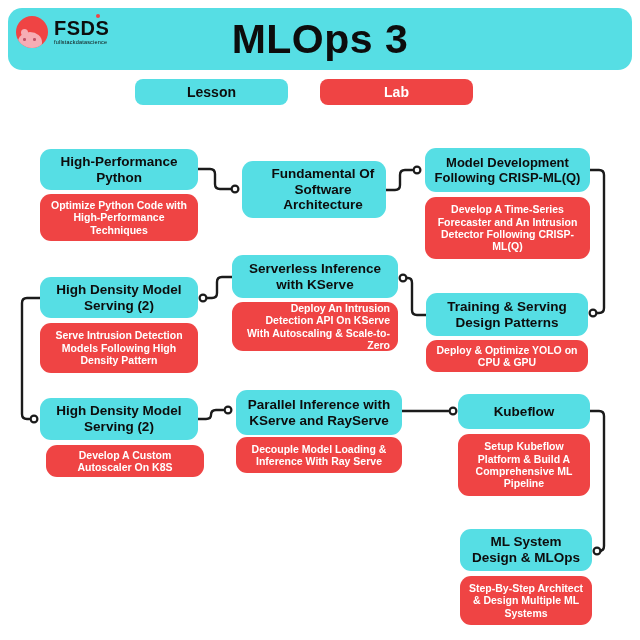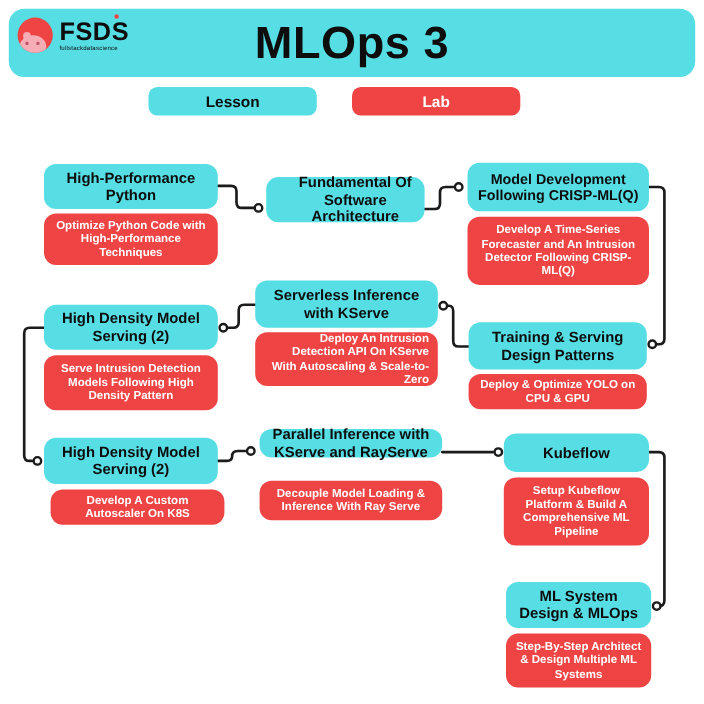--- a/index.html
+++ b/index.html
@@ -60,21 +60,21 @@
     position: absolute;
     left: 5px; top: 6px;
     width: 2.5px; height: 2.5px;
     border-radius: 50%;
     background: #c2556b;
     box-shadow: 10px 0 0 #c2556b;
   }
   .logo-text { display: flex; flex-direction: column; line-height: 1; }
   .logo-abbr {
     position: relative;
-    font-size: 23px;
+    font-size: 20px;
     font-weight: 800;
     color: #0d0d0d;
     letter-spacing: 0.5px;
   }
   .logo-dot {
     position: absolute;
     right: 9px; top: -4px;
     width: 4px; height: 4px;
     border-radius: 50%;
     background: #EF4444;
@@ -122,32 +122,32 @@
   .lab-box {
     background: #EF4444;
     color: #ffffff;
     font-size: 10.5px;
     font-weight: 700;
   }
 
   
   .hp-lesson        { left: 40px;  top: 149px; width: 158px; height: 41px; }
   .hp-lab           { left: 40px;  top: 194px; width: 158px; height: 47px; }
-  .fund-lesson      { left: 242px; top: 161px; width: 144px; height: 41px; padding-left: 26px; }
+  .fund-lesson      { left: 242px; top: 161px; width: 144px; height: 57px; padding-left: 26px; }
   .md-lesson        { left: 425px; top: 148px; width: 165px; height: 44px; font-size: 13px; }
   .md-lab           { left: 425px; top: 197px; width: 165px; height: 62px; }
   .sl-lesson        { left: 232px; top: 255px; width: 166px; height: 43px; }
   .sl-lab           { left: 232px; top: 302px; width: 166px; height: 49px; text-align: right; }
   .hd1-lesson       { left: 40px;  top: 277px; width: 158px; height: 41px; }
   .hd1-lab          { left: 40px;  top: 323px; width: 158px; height: 50px; }
   .ts-lesson        { left: 426px; top: 293px; width: 162px; height: 43px; }
   .ts-lab           { left: 426px; top: 340px; width: 162px; height: 32px; }
   .hd2-lesson       { left: 40px;  top: 398px; width: 158px; height: 42px; }
   .hd2-lab          { left: 46px;  top: 445px; width: 158px; height: 32px; }
-  .pi-lesson        { left: 236px; top: 390px; width: 166px; height: 26px; }
+  .pi-lesson        { left: 236px; top: 390px; width: 166px; height: 45px; }
   .pi-lab           { left: 236px; top: 437px; width: 166px; height: 36px; }
   .kf-lesson        { left: 458px; top: 394px; width: 132px; height: 35px; }
   .kf-lab           { left: 458px; top: 434px; width: 132px; height: 62px; }
   .mls-lesson       { left: 460px; top: 529px; width: 132px; height: 42px; }
   .mls-lab          { left: 460px; top: 576px; width: 132px; height: 49px; }
 
   .connector-svg {
     position: absolute;
     left: 0; top: 0;
     width: 640px; height: 640px;

